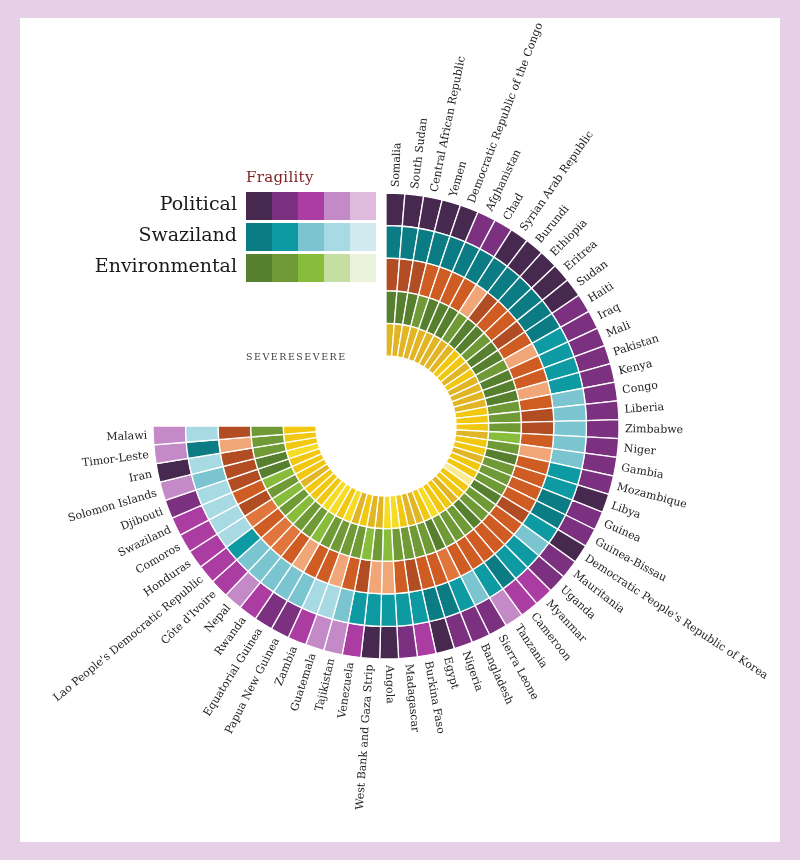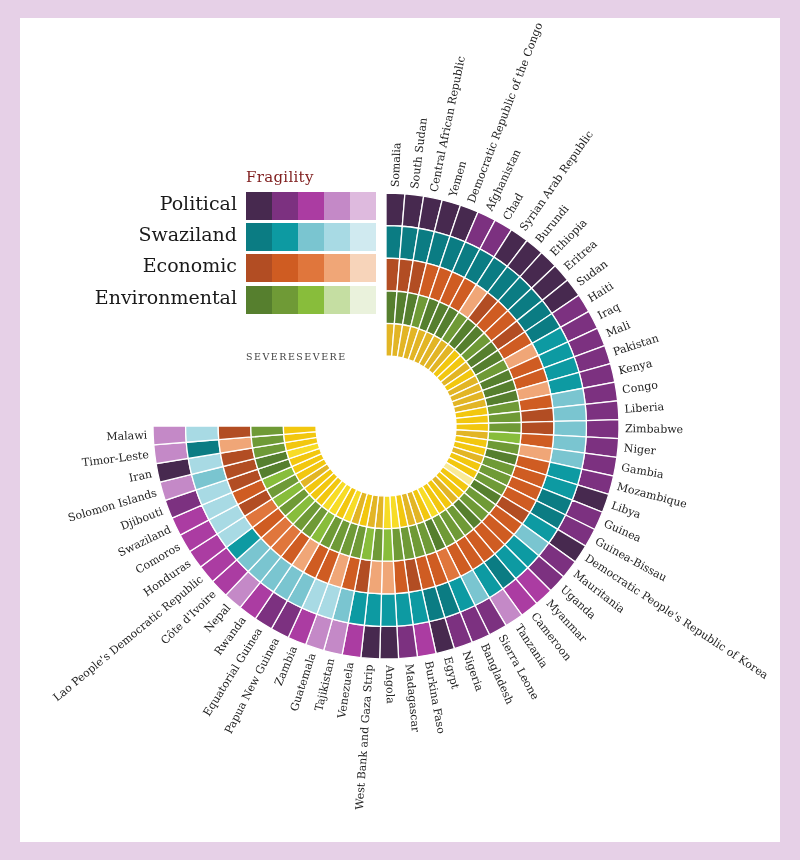--- a/index.html
+++ b/index.html
@@ -52,30 +52,20 @@
       </div>
     </div>
     <div class="lrow">
       <span class="llabel">Swaziland</span>
       <div class="swatches">
         <span class="swatch" style="background: rgb(11, 124, 131);"></span>
         <span class="swatch" style="background: rgb(13, 154, 162);"></span>
         <span class="swatch" style="background: rgb(122, 197, 208);"></span>
         <span class="swatch" style="background: rgb(168, 218, 228);"></span>
         <span class="swatch" style="background: rgb(208, 234, 240);"></span>
-      </div>
-    </div>
-    <div class="lrow">
-      <span class="llabel">Economic</span>
-      <div class="swatches">
-        <span class="swatch" style="background: rgb(178, 77, 35);"></span>
-        <span class="swatch" style="background: rgb(207, 92, 34);"></span>
-        <span class="swatch" style="background: rgb(224, 118, 60);"></span>
-        <span class="swatch" style="background: rgb(240, 166, 119);"></span>
-        <span class="swatch" style="background: rgb(247, 212, 186);"></span>
       </div>
     </div>
     <div class="lrow">
       <span class="llabel">Environmental</span>
       <div class="swatches">
         <span class="swatch" style="background: rgb(86, 127, 46);"></span>
         <span class="swatch" style="background: rgb(111, 154, 54);"></span>
         <span class="swatch" style="background: rgb(136, 189, 59);"></span>
         <span class="swatch" style="background: rgb(197, 222, 162);"></span>
         <span class="swatch" style="background: rgb(234, 242, 220);"></span>

